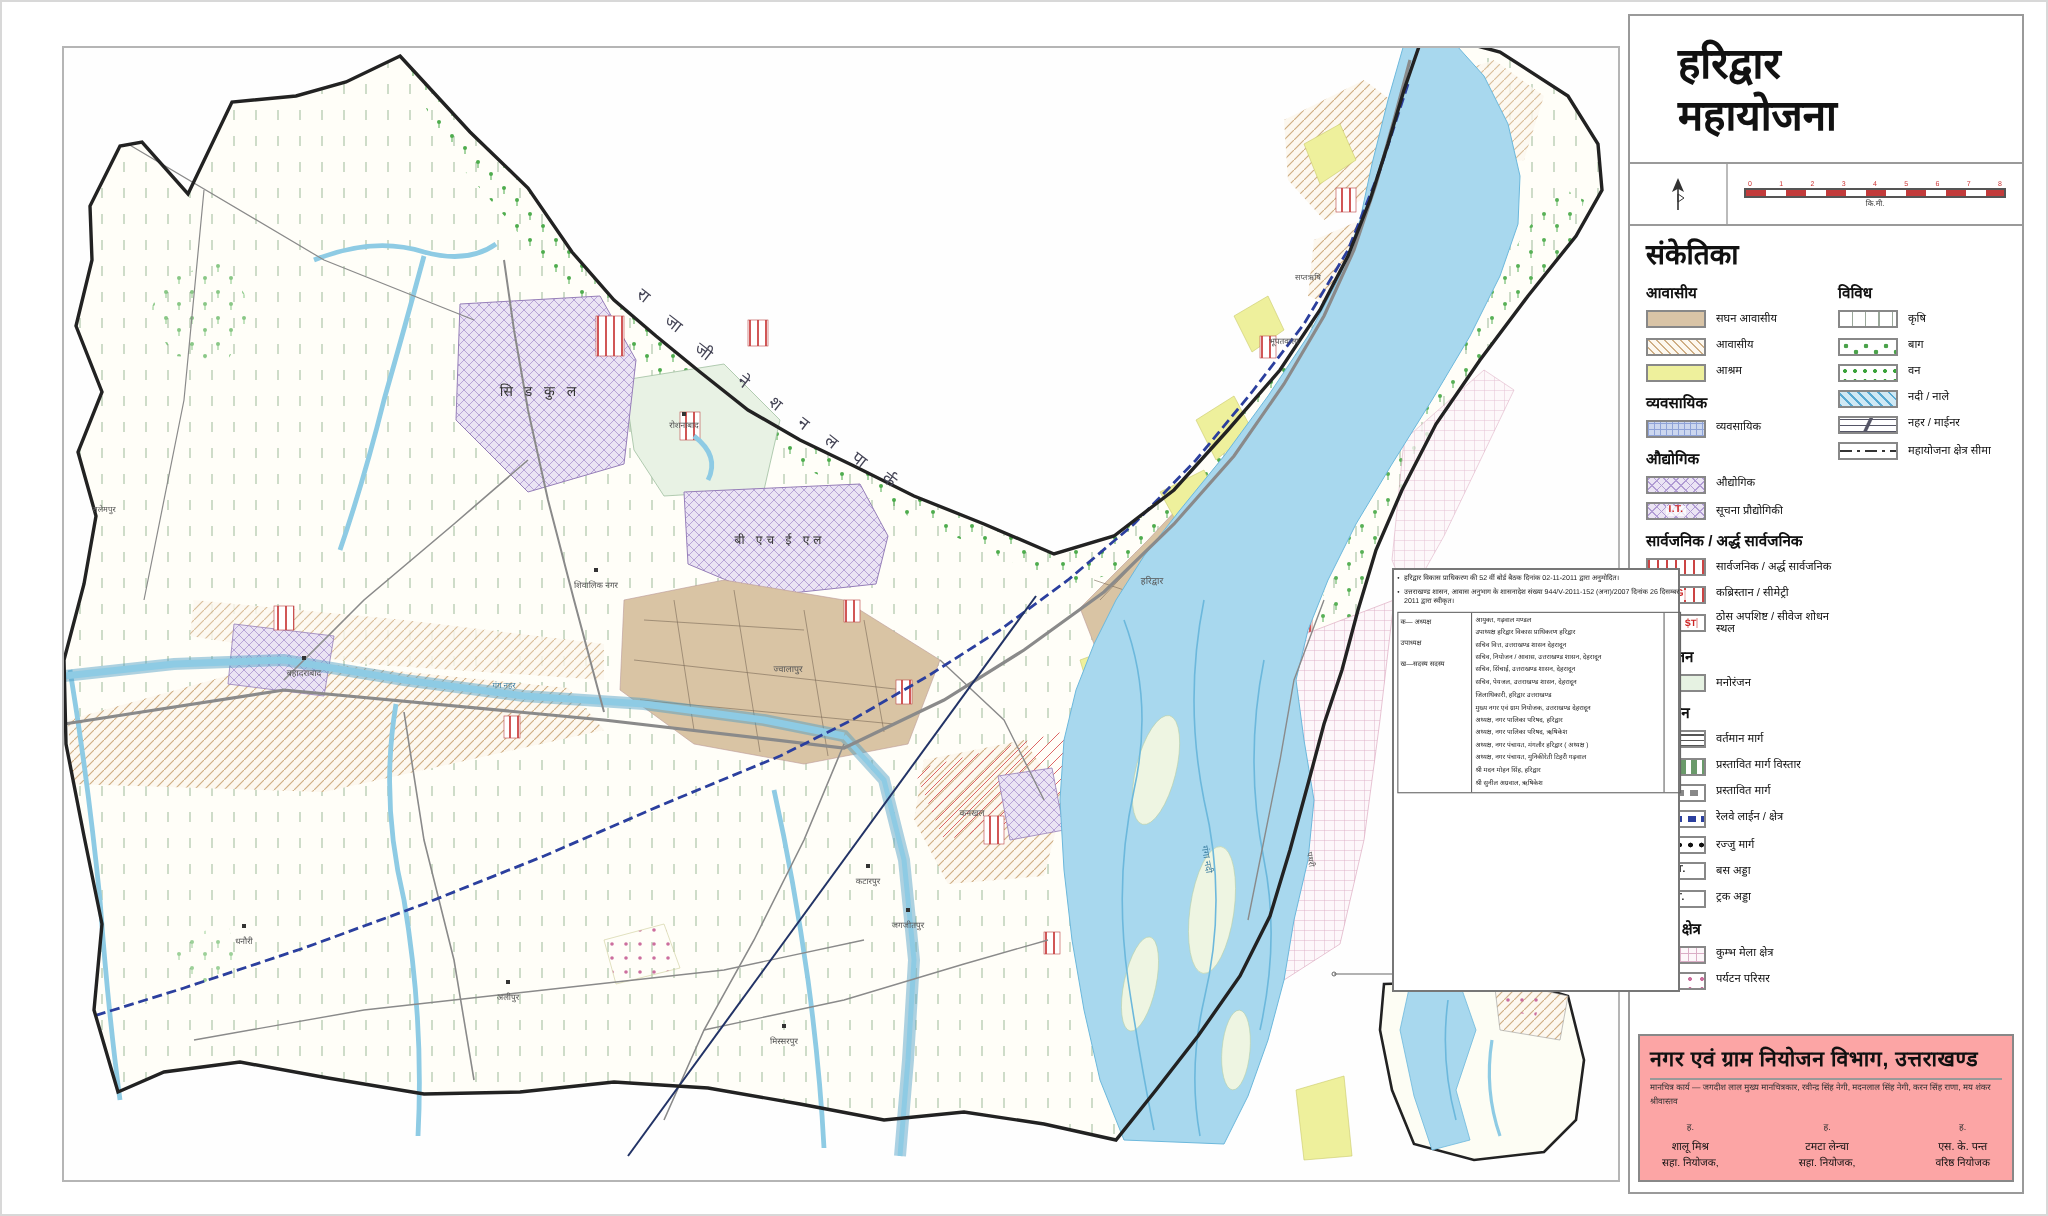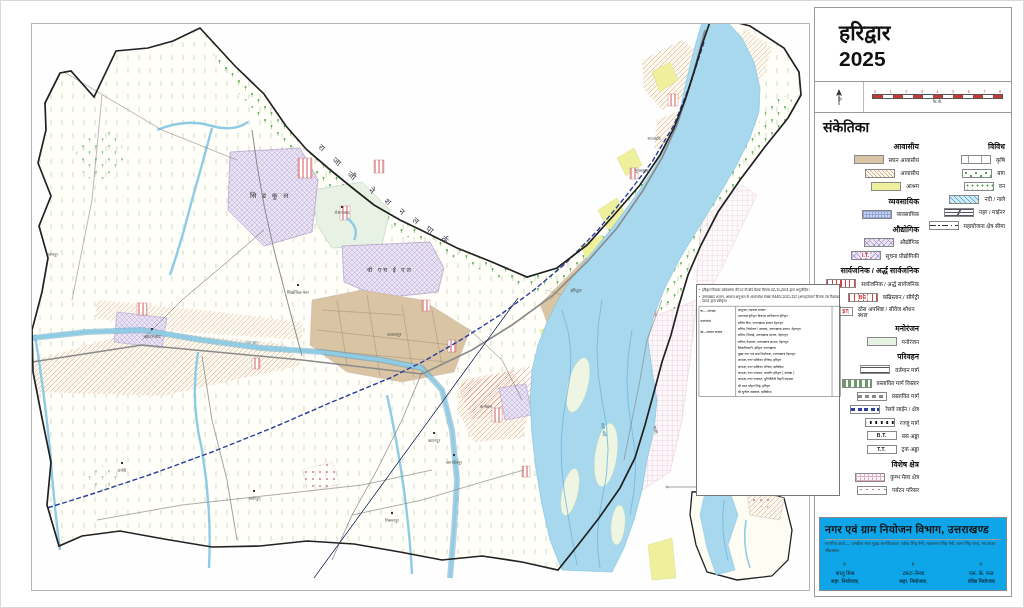--- a/index.html
+++ b/index.html
@@ -26,21 +26,21 @@
   #north-scale{display:flex;align-items:center;border-bottom:1px solid #9a9a9a;height:30px;}
   #north-cell{width:48px;display:flex;justify-content:center;border-right:1px solid #bbb;height:100%;align-items:center;}
   #scale-cell{flex:1;padding:2px 8px;}
   #scale-ticks{display:flex;justify-content:space-between;font-size:3.5px;color:#c33;padding:0 2px;}
   #scalebar{height:3.5px;border:0.5px solid #555;background:repeating-linear-gradient(90deg,#c23b3b 0 10px,#fff 10px 20px);}
   #scale-unit{text-align:center;font-size:3.8px;color:#333;}
   
   #legend{position:relative;padding:4px 6px 0 8px;}
   #legend-title{font-size:14px;font-weight:bold;color:#111;margin-bottom:2px;}
   #legend-cols{display:flex;align-items:flex-start;}
-  .lcol{display:flex;flex-direction:column;align-items:flex-end;}
+  .lcol{display:flex;flex-direction:column;}
   .lcol.left{width:96px;}
   .lcol.right{flex:1;}
   .sec-title{font-size:7.6px;font-weight:bold;color:#111;margin:3px 0 2px 0;}
   .lrow{display:flex;align-items:center;gap:5px;margin:2.1px 0;}
   .sw{width:30px;height:9px;border:0.5px solid #888;box-sizing:border-box;flex:none;position:relative;background:#fff;
       display:flex;align-items:center;justify-content:center;}
   .sw .tag{font-size:5px;font-weight:bold;line-height:1;letter-spacing:0.2px;background:rgba(255,255,255,0.75);padding:0 1px;}
   .sw.two{display:flex;gap:0;padding:0;}
   .sw.two span{flex:1;border-right:0.5px solid #888;display:flex;align-items:center;justify-content:center;font-size:4.6px;font-weight:bold;}
   .sw.two span:last-child{border-right:none;}
@@ -60,21 +60,21 @@
   .s-canal{background:#fff;background-image:repeating-linear-gradient(0deg,#556 0 0.6px,transparent 0.6px 3px),linear-gradient(115deg,transparent 46%,#556 48%,#556 52%,transparent 54%);}
   .s-linesh{background:repeating-linear-gradient(0deg,#555 0 0.6px,#fff 0.6px 2.6px);}
   .s-dashgreen{background:#fff;background-image:repeating-linear-gradient(90deg,#6a9a6a 0 3px,transparent 3px 5.4px);background-size:100% 5px;}
   .s-dashbox{background:#fff;background-image:repeating-linear-gradient(90deg,#888 0 4px,transparent 4px 7px);background-size:100% 3px;background-position:0 center;background-repeat:no-repeat;}
   .s-rail{background:#fff;background-image:repeating-linear-gradient(90deg,#2b3f9e 0 4px,transparent 4px 6.6px);background-size:100% 3.4px;background-position:0 center;background-repeat:no-repeat;}
   .s-dots{background:#fff;background-image:radial-gradient(circle,#111 1.1px,transparent 1.35px);background-size:5.5px 9px;background-position:2px center;}
   .s-gridpink{background-color:#fdf7fa;background-image:repeating-linear-gradient(0deg,#dbaec6 0 0.6px,transparent 0.6px 4px),repeating-linear-gradient(90deg,#dbaec6 0 0.6px,transparent 0.6px 4px);}
   .s-dotspink{background:#fff;background-image:radial-gradient(circle,#cc6e9e 0.9px,transparent 1.1px);background-size:6px 5px;}
   .s-boundary{background:#fff;background-image:repeating-linear-gradient(90deg,#333 0 6px,transparent 6px 8.5px,#333 8.5px 10px,transparent 10px 12.5px);background-size:100% 1.4px;background-position:0 center;background-repeat:no-repeat;}
   
-  #dept{position:absolute;left:4px;right:4px;bottom:5px;border:1px solid #888;background:#0ea5e9;padding:4px 5px 3px 5px;}
+  #dept{position:absolute;left:4px;right:4px;bottom:5px;border:1px solid #888;background:#fca5a5;padding:4px 5px 3px 5px;}
   #dept-title{font-size:10.6px;font-weight:bold;color:#111;letter-spacing:0.3px;}
   #dept-credits{font-size:4.2px;color:#333;line-height:1.5;border-top:0.5px solid #999;margin-top:2.5px;padding-top:1.5px;}
   #dept-sigs{display:flex;justify-content:space-between;margin-top:6px;padding:0 6px 2px 6px;}
   .sig{text-align:center;}
   .sig .s-mark{font-size:4.5px;color:#333;}
   .sig .s-name{font-size:5.4px;color:#111;margin-top:3px;}
   .sig .s-role{font-size:5.2px;color:#111;}
 </style>
 </head>
 <body>
@@ -338,21 +338,21 @@
             </div>
           <div id="nt-end"></div>
         </div>
       </div>
     </div>
   </div>
 
   <div id="panel">
     <div id="title-block">
       <div class="title-line">हरिद्वार</div>
-      <div class="title-line">2025</div>
+      <div class="title-line">महायोजना</div>
     </div>
 
     <div id="north-scale">
       <div id="north-cell">
         <svg width="10" height="20" viewBox="0 0 10 20">
             <path d="M5,2 L8,9 L5,7.4 L2,9 Z" fill="#333"></path>
             <line x1="5" y1="7" x2="5" y2="18" stroke="#333" stroke-width="0.8"></line>
             <path d="M5,10 L8,12 L5,14 Z" fill="none" stroke="#333" stroke-width="0.5"></path>
           </svg>
       </div>

